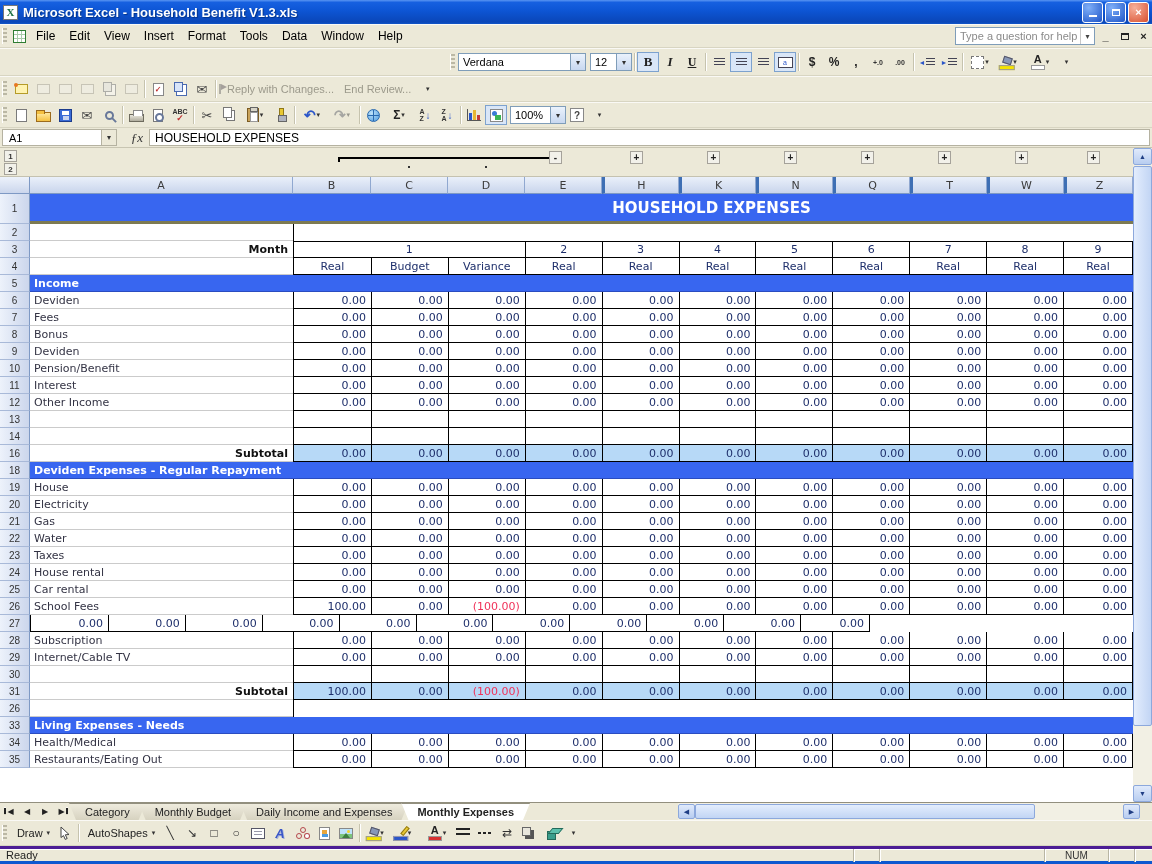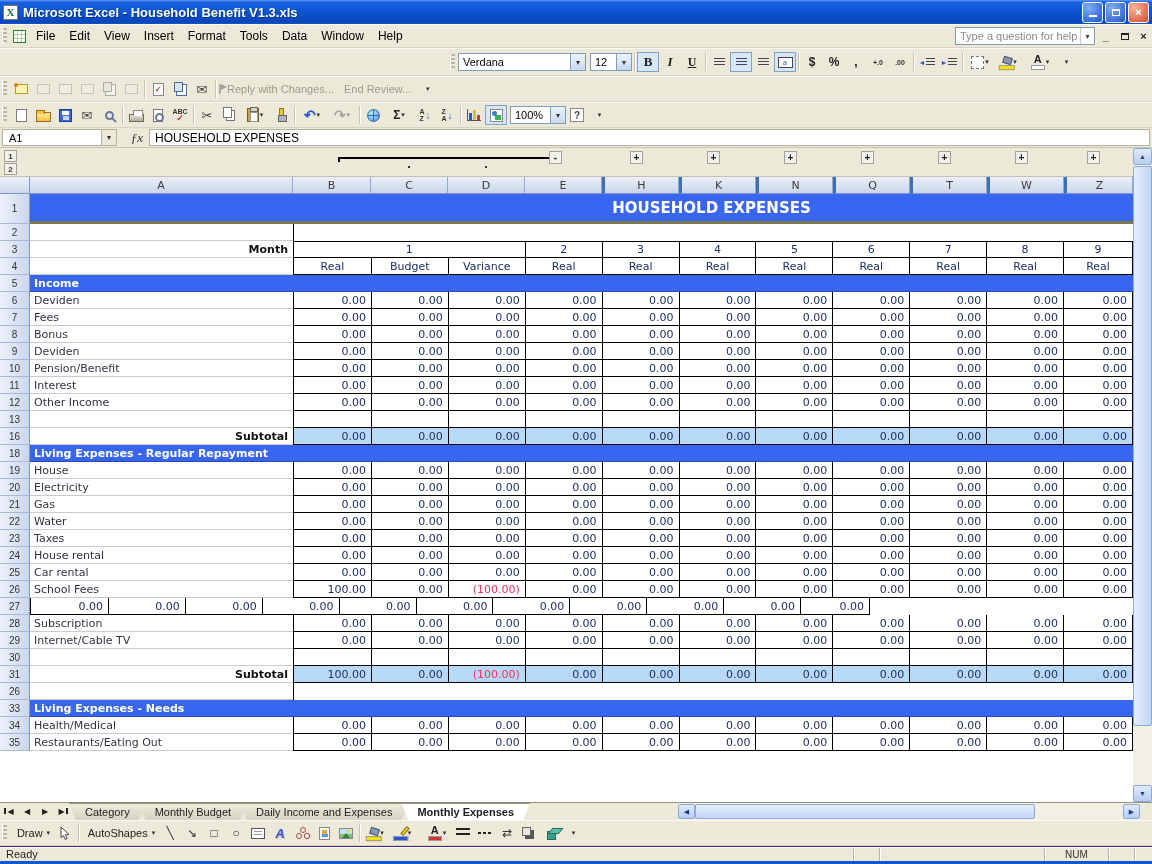--- a/index.html
+++ b/index.html
@@ -170,21 +170,21 @@
 .i-pic::before{content:"";position:absolute;top:1px;right:2px;width:3px;height:3px;border-radius:50%;background:#F5D327}
 .i-pic::after{content:"";position:absolute;bottom:0;left:2px;border-left:4px solid transparent;border-right:4px solid transparent;border-bottom:5px solid #3F7F3F}
 .i-pencil{width:4px;height:10px;background:#E8C832;border:1px solid #907818;transform:rotate(40deg);margin-bottom:4px}
 .i-pencil::after{content:"";position:absolute;bottom:-7px;left:-5px;width:13px;height:3px;background:#2B56C9;transform:rotate(-40deg);border:1px solid #99A}
 .i-lstyle{width:14px;height:10px;background:repeating-linear-gradient(180deg,#222 0 2px,transparent 2px 5px)}
 .i-dstyle{width:14px;height:2px;background:repeating-linear-gradient(90deg,#222 0 3px,transparent 3px 5px)}
 .i-shadow{width:9px;height:9px;background:#E8E6DC;border:1px solid #666;box-shadow:3px 3px 0 #555;margin:-2px 3px 2px -2px}
 .i-cube{width:9px;height:9px;background:#3A9E8C;border:1px solid #246A5A;margin-top:4px}
 .i-cube::before{content:"";position:absolute;top:-4px;left:2px;width:9px;height:4px;background:#5CC0AC;transform:skewX(-40deg);border:1px solid #246A5A}
 
-.statusbar{height:15px;display:flex;align-items:center;background:#ECE9D8;border-top:1px solid #4c1d95;box-shadow:inset 0 1px 0 #fff;font-size:11px;color:#222}
+.statusbar{height:15px;display:flex;align-items:center;background:#ECE9D8;border-top:3px solid #4c1d95;box-shadow:inset 0 1px 0 #fff;font-size:11px;color:#222}
 .statusbar .ready{padding-left:6px}
 .scell{height:13px;border-left:1px solid #B8B5A4;box-shadow:inset 1px 0 0 #fff;display:flex;align-items:center;justify-content:center;font-size:10px;color:#333;flex:none}
 .bottomedge{height:3px;background:#0D58D0}
 </style>
 </head>
 <body>
 
 <div class="titlebar">
   <span class="xlicon">X</span>
   <span class="title">Microsoft Excel - Household Benefit V1.3.xls</span>
@@ -662,39 +662,56 @@
             <div class="vc n" style="width: 77px;"></div>
             <div class="vc n" style="width: 77px;"></div>
             <div class="vc n" style="width: 77px;"></div>
             <div class="vc n" style="width: 77px;"></div>
             <div class="vc n" style="width: 77px;"></div>
             <div class="vc n" style="width: 77px;"></div>
             <div class="vc n" style="width: 69px;"></div>
           </div>
         </div>
         <div class="grow">
+          <div class="rn">14</div>
+          <div class="acell"></div>
+          <div class="vals">
+            <div class="vc n" style="width: 78px;"></div>
+            <div class="vc n" style="width: 77px;"></div>
+            <div class="vc n" style="width: 77px;"></div>
+            <div class="vc n" style="width: 77px;"></div>
+            <div class="vc n" style="width: 77px;"></div>
+            <div class="vc n" style="width: 77px;"></div>
+            <div class="vc n" style="width: 77px;"></div>
+            <div class="vc n" style="width: 77px;"></div>
+            <div class="vc n" style="width: 77px;"></div>
+            <div class="vc n" style="width: 77px;"></div>
+            <div class="vc n" style="width: 69px;"></div>
+          </div>
+        </div>
+        <div class="grow">
           <div class="rn">16</div>
           <div class="acell abold">Subtotal</div>
           <div class="vals">
             <div class="vc n hl" style="width: 78px;">0.00</div>
             <div class="vc n hl" style="width: 77px;">0.00</div>
             <div class="vc n hl" style="width: 77px;">0.00</div>
             <div class="vc n hl" style="width: 77px;">0.00</div>
             <div class="vc n hl" style="width: 77px;">0.00</div>
             <div class="vc n hl" style="width: 77px;">0.00</div>
             <div class="vc n hl" style="width: 77px;">0.00</div>
             <div class="vc n hl" style="width: 77px;">0.00</div>
             <div class="vc n hl" style="width: 77px;">0.00</div>
             <div class="vc n hl" style="width: 77px;">0.00</div>
             <div class="vc n hl" style="width: 69px;">0.00</div>
           </div>
         </div>
         <div class="grow">
           <div class="rn">18</div>
-          <div class="srow">Living Expenses - Regular Repayment</div>
+          <div class="srow">Deviden Expenses - Regular Repayment</div>
         </div>
         <div class="grow">
           <div class="rn">19</div>
           <div class="acell">House</div>
           <div class="vals">
             <div class="vc n" style="width: 78px;">0.00</div>
             <div class="vc n" style="width: 77px;">0.00</div>
             <div class="vc n" style="width: 77px;">0.00</div>
             <div class="vc n" style="width: 77px;">0.00</div>
             <div class="vc n" style="width: 77px;">0.00</div>

